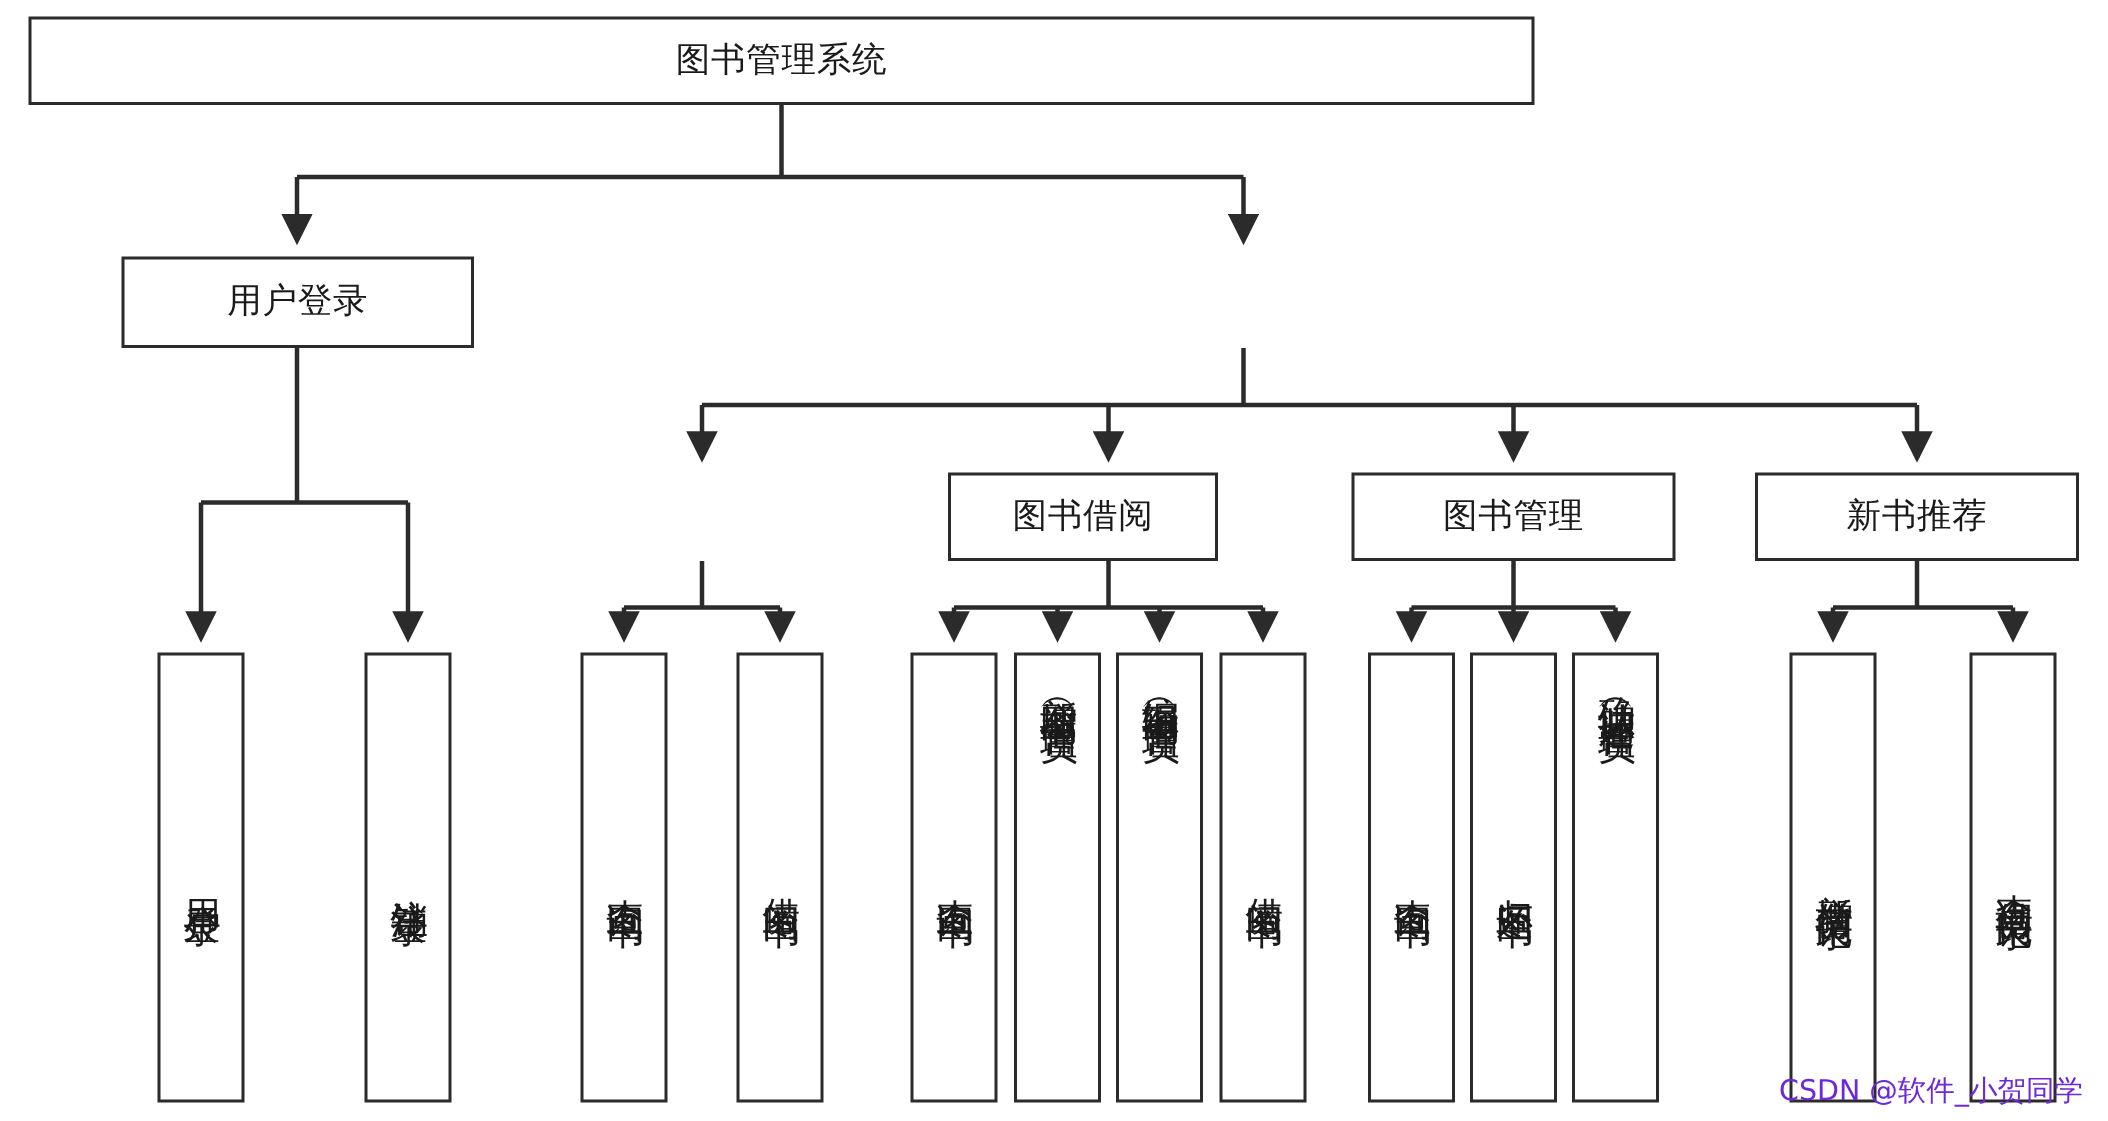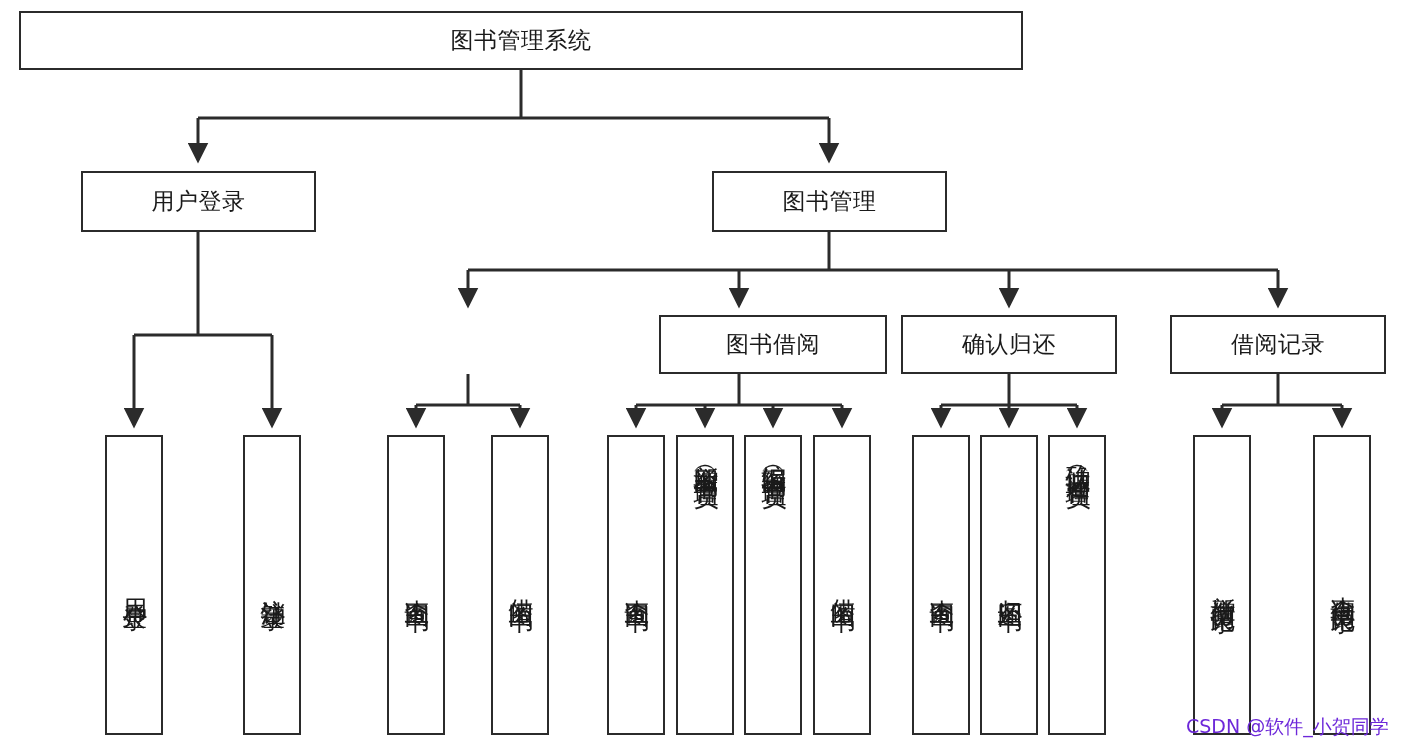--- a/index.html
+++ b/index.html
@@ -124,32 +124,29 @@
     </g>
   </svg>
 
   <div class="node horiz" style="left:19px; top:11px; width:1004px; height:59px;">
     <span class="lbl">图书管理系统</span>
   </div>
 
   <div class="node horiz" style="left:81px; top:171px; width:235px; height:61px;">
     <span class="lbl">用户登录</span>
   </div>
-  <div class="node horiz" style="left:712px; top:171px; width:235px; height:61px;">
-    <span class="lbl">图书管理</span>
-  </div>
 
-  <div class="node horiz" style="left:632px; top:315px; width:228px; height:59px;margin-left:27px;">
+  <div class="node horiz" style="left:632px; top:315px; width:180px; height:59px;">
     <span class="lbl">图书借阅</span>
   </div>
   <div class="node horiz" style="left:901px; top:315px; width:216px; height:59px;">
-    <span class="lbl">确认归还</span>
+    <span class="lbl">图书管理</span>
   </div>
   <div class="node horiz" style="left:1170px; top:315px; width:216px; height:59px;">
-    <span class="lbl">借阅记录</span>
+    <span class="lbl">新书推荐</span>
   </div>
 
   <div class="node vert mid" style="left:105px; top:435px; width:58px; height:300px;">
     <span class="lbl">用户登录</span>
   </div>
   <div class="node vert mid" style="left:243px; top:435px; width:58px; height:300px;">
     <span class="lbl">注销登录</span>
   </div>
 
   <div class="node vert mid" style="left:387px; top:435px; width:58px; height:300px;">

